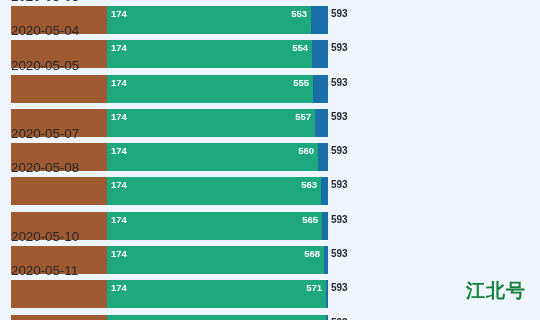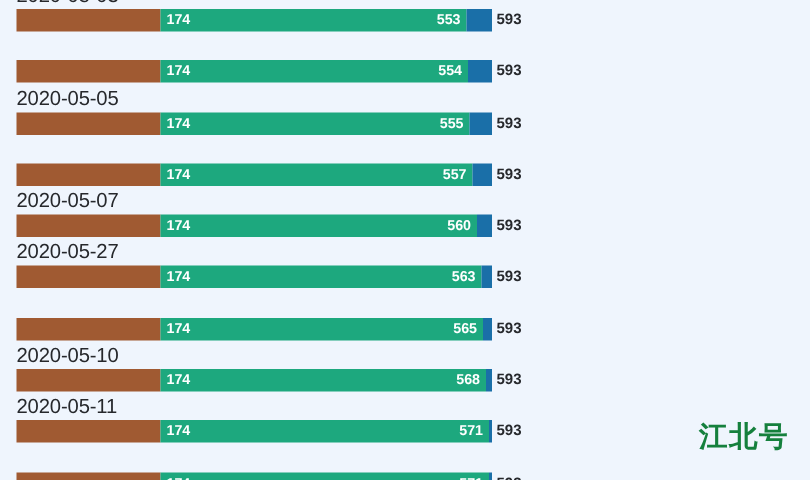--- a/index.html
+++ b/index.html
@@ -53,21 +53,21 @@
     position: absolute;
     left: 11px;
     top: 18px;
     height: 15px;
     width: 389px;
   }
 
   .seg {
     position: absolute;
     top: 0;
-    height: 15px;
+    height: 28px;
     box-sizing: border-box;
     text-decoration: underline;
   }
 
   .seg-brown {
     left: 0;
     background: #a05a32;
   }
 
   .seg-green {
@@ -133,20 +133,21 @@
       <div class="seg seg-green" style="left: 96px; width: 204px;">
         <span class="seg-value start">174</span>
         <span class="seg-value end">553</span>
       </div>
       <div class="seg seg-blue" style="left: 300px; width: 17px;"></div>
     </div>
     <div class="outer-value" style="left: 331px;">593</div>
   </div>
 
   <div class="chart-row">
+    <div class="row-label">2020-05-04</div>
     <div class="bar-track">
       <div class="seg seg-brown" style="width: 96px;"></div>
       <div class="seg seg-green" style="left: 96px; width: 205px;">
         <span class="seg-value start">174</span>
         <span class="seg-value end">554</span>
       </div>
       <div class="seg seg-blue" style="left: 301px; width: 16px;"></div>
     </div>
     <div class="outer-value" style="left: 331px;">593</div>
   </div>
@@ -183,21 +184,21 @@
       <div class="seg seg-green" style="left: 96px; width: 211px;">
         <span class="seg-value start">174</span>
         <span class="seg-value end">560</span>
       </div>
       <div class="seg seg-blue" style="left: 307px; width: 10px;"></div>
     </div>
     <div class="outer-value" style="left: 331px;">593</div>
   </div>
 
   <div class="chart-row">
-    <div class="row-label">2020-05-27</div>
+    <div class="row-label">2020-05-08</div>
     <div class="bar-track">
       <div class="seg seg-brown" style="width: 96px;"></div>
       <div class="seg seg-green" style="left: 96px; width: 214px;">
         <span class="seg-value start">174</span>
         <span class="seg-value end">563</span>
       </div>
       <div class="seg seg-blue" style="left: 310px; width: 7px;"></div>
     </div>
     <div class="outer-value" style="left: 331px;">593</div>
   </div>

